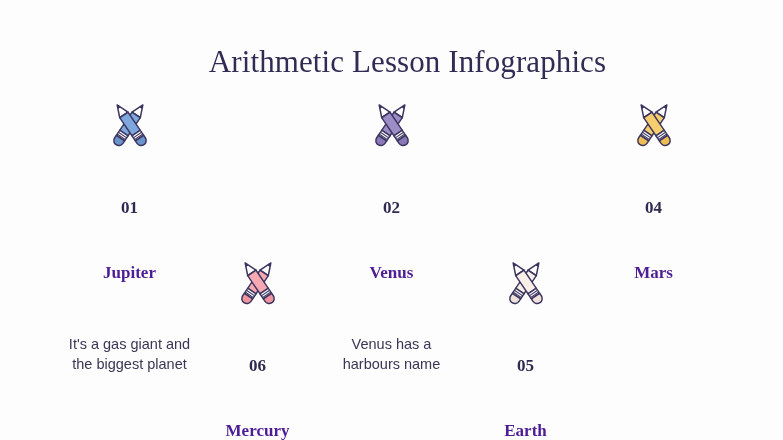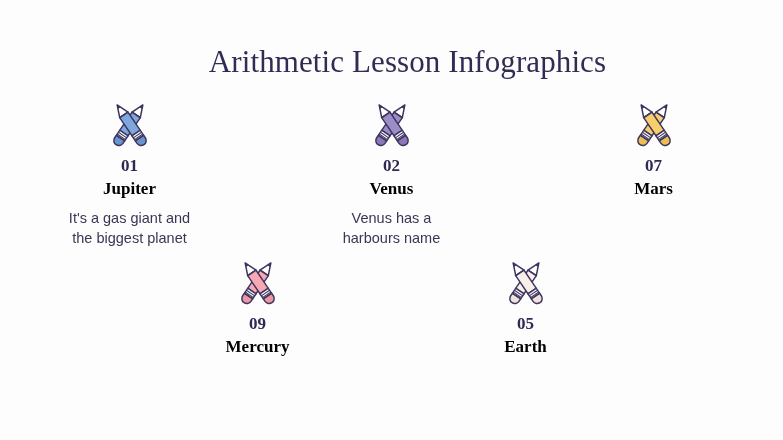--- a/index.html
+++ b/index.html
@@ -56,20 +56,21 @@
   .row-bottom .card { width: 252px; }
 
   .row-top    { gap: 10px; }
   .row-bottom { gap: 16px; }
 
   .card {
     display: flex;
     flex-direction: column;
     align-items: center;
     text-align: center;
+    gap: 42px;
   }
 
   .icon-wrap {
     width: 54px;
     height: 52px;
     display: block;
   }
 
   .icon-wrap svg { display: block; width: 54px; height: 52px; }
 
@@ -81,21 +82,21 @@
     line-height: 1.05;
     color: #2e2a50;
   }
 
   .card-name {
     margin-top: 5px;
     font-family: "Liberation Serif", "DejaVu Serif", serif;
     font-weight: 700;
     font-size: 17px;
     line-height: 1.05;
-    color: #000000;
+    color: #4c1d95;
   }
 
   .card-desc {
     margin-top: 10px;
     font-family: "Liberation Sans", sans-serif;
     font-weight: 400;
     font-size: 14.5px;
     line-height: 1.42;
     color: #3a3655;
     max-width: 200px;
@@ -185,21 +186,21 @@
               <path d="M27 3 L32 15 L22 15 Z" fill="#ffffff"></path>
               <path d="M27 3 L28.6 6.8 L25.4 6.8 Z" fill="#3c3560" stroke="none"></path>
               <rect x="22" y="15" width="10" height="22" fill="#f6ce6d"></rect>
               <rect x="22" y="37" width="10" height="6" fill="#ffffff"></rect>
               <path d="M22 39.3 H32 M22 41.4 H32" stroke-width="1"></path>
               <path d="M22 43 h10 v3 a5 5 0 0 1 -10 0 z" fill="#eebc54"></path>
             </g>
           </g>
         </svg>
       </span>
-      <div class="card-number">07</div>
+      <div class="card-number">04</div>
       <div class="card-name">Mars</div>
     </div>
 
   </div>
 
   <div class="row row-bottom">
 
     <div class="card">
       <span class="icon-wrap">
         <svg viewBox="0 0 54 52" xmlns="http://www.w3.org/2000/svg">
@@ -216,21 +217,21 @@
               <path d="M27 3 L32 15 L22 15 Z" fill="#ffffff"></path>
               <path d="M27 3 L28.6 6.8 L25.4 6.8 Z" fill="#3c3560" stroke="none"></path>
               <rect x="22" y="15" width="10" height="22" fill="#f6a9b2"></rect>
               <rect x="22" y="37" width="10" height="6" fill="#ffffff"></rect>
               <path d="M22 39.3 H32 M22 41.4 H32" stroke-width="1"></path>
               <path d="M22 43 h10 v3 a5 5 0 0 1 -10 0 z" fill="#ef959f"></path>
             </g>
           </g>
         </svg>
       </span>
-      <div class="card-number">09</div>
+      <div class="card-number">06</div>
       <div class="card-name">Mercury</div>
     </div>
 
     <div class="card">
       <span class="icon-wrap">
         <svg viewBox="0 0 54 52" xmlns="http://www.w3.org/2000/svg">
           <g stroke="#3c3560" stroke-width="1.5" stroke-linejoin="round" stroke-linecap="round">
             <g transform="rotate(34 27 26)">
               <path d="M27 3 L32 15 L22 15 Z" fill="#ffffff"></path>
               <path d="M27 3 L28.6 6.8 L25.4 6.8 Z" fill="#3c3560" stroke="none"></path>

